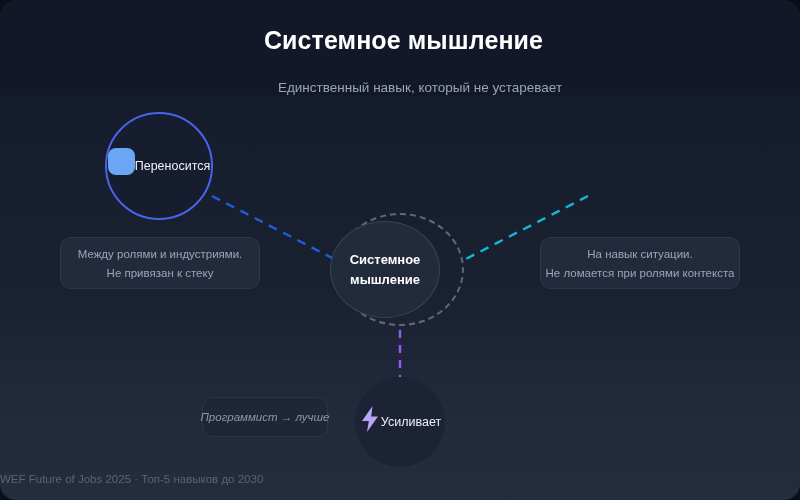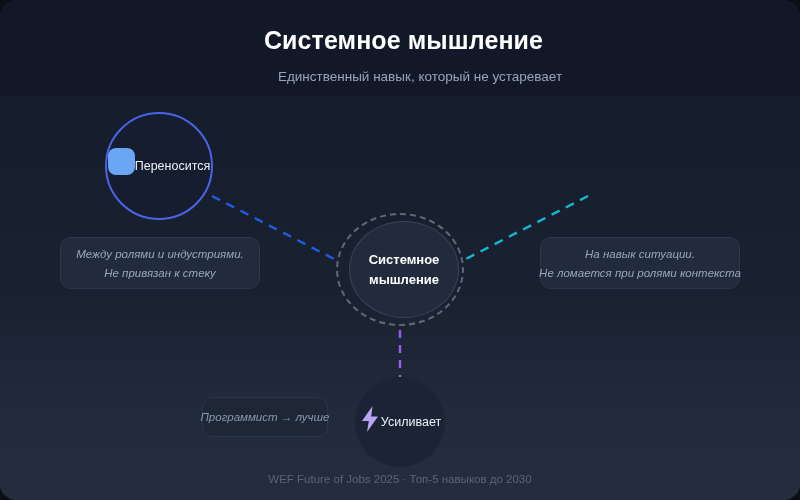--- a/index.html
+++ b/index.html
@@ -42,21 +42,21 @@
   .title {
     margin: 0;
     padding-top: 26px;
     font-size: 25px;
     font-weight: bold;
     color: #ffffff;
     letter-spacing: 0.1px;
     padding-left: 7px;
   }
   .subtitle {
-    margin: 3px;
+    margin: 14px;
     padding-top: 11px;
     font-size: 13.5px;
     font-weight: normal;
     color: #98a4bb;
     padding-left: 40px;
   }
 
   
   #links {
     position: absolute;
@@ -116,21 +116,21 @@
     left: 336px;
     top: 213px;
     width: 128px;
     height: 113px;
     border-radius: 50%;
     border: 2px dashed #5d6878;
     box-sizing: border-box;
   }
   .center-core {
     position: absolute;
-    left: 349px;
+    left: 330px;
     top: 221px;
     width: 110px;
     height: 97px;
     border-radius: 50%;
     box-sizing: border-box;
     border: 1px solid #39445a;
     background: #222b3b;
     display: flex;
     flex-direction: column;
     align-items: center;
@@ -187,21 +187,20 @@
     box-sizing: border-box;
     border-radius: 11px;
     background: #222b3c;
     border: 1px solid #2c3750;
     display: flex;
     flex-direction: column;
     align-items: center;
     justify-content: center;
     gap: 7px;
     padding: 0 12px;
-    font-style: italic;
   }
   .card-line {
     font-size: 11.5px;
     color: #9aa6bc;
     white-space: nowrap;
   }
 
   .card-left  { left: 60px;  top: 237px; width: 200px; height: 52px; }
   .card-right { left: 540px; top: 237px; width: 200px; height: 52px; }
 
@@ -223,21 +222,21 @@
   }
   .pill-left  { left: 202px; top: 397px; width: 126px; height: 40px; }
   .pill-right { left: 472px; top: 397px; width: 126px; height: 40px; }
 
   
   .footer {
     position: absolute;
     left: 0;
     top: 473px;
     width: 800px;
-    text-align: center;
+    text-align: left;
     font-size: 11.5px;
     color: #5b6474;
   }
 </style>
 </head>
 <body>
 
 <div id="stage">
 
   <div class="header">

